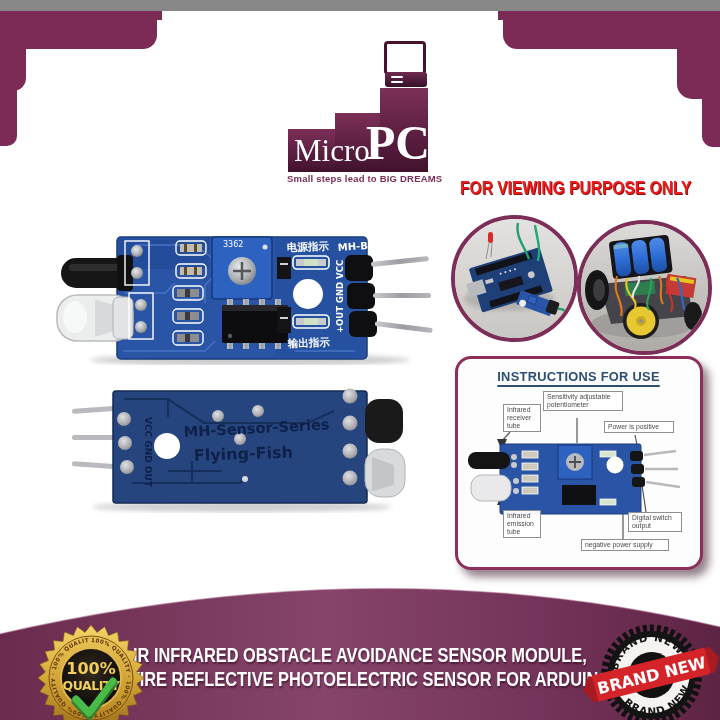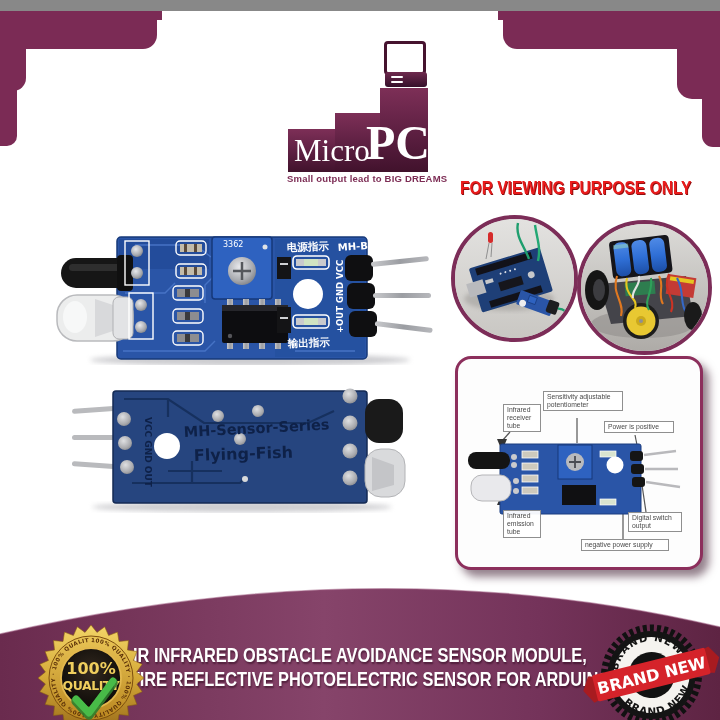--- a/index.html
+++ b/index.html
@@ -52,21 +52,21 @@
   <div>
     <div class="step" style="left:288px;top:118px;width:47px;height:43px;"></div>
     <div class="step" style="left:335px;top:102px;width:45px;height:59px;"></div>
     <div class="step" style="left:380px;top:77px;width:48px;height:84px;"></div>
     <div class="monitor" style="left:384px;top:30px;width:36px;height:28px;"></div>
     <div class="cpu" style="left:385px;top:61px;width:42px;height:15px;"></div>
     <div class="cpu-slot" style="left:391px;top:65px;width:12px;"></div>
     <div class="cpu-slot" style="left:391px;top:70px;width:12px;"></div>
     <div class="logo-micro" style="left:294px;top:122px;">Micro</div>
     <div class="logo-pc" style="left:366px;top:104px;">PC</div>
-    <div class="tagline" style="left:287px;top:162px;">Small output lead to BIG DREAMS</div>
+    <div class="tagline" style="left:287px;top:162px;">Small steps lead to BIG DREAMS</div>
   </div>
 
   <div class="notice" style="left:460px;top:166px;">FOR VIEWING PURPOSE ONLY</div>
 
   <div class="photo-circle" style="left:451px;top:204px;width:119px;height:119px;">
     <svg width="119" height="119" viewBox="0 0 119 119">
       <defs>
         <filter id="blur2">
             <feGaussianBlur stdDeviation="2.2"></feGaussianBlur>
           </filter>
@@ -340,20 +340,23 @@
       <text x="112" y="54" font-size="14.5" font-weight="bold" fill="#0e2148" transform="rotate(-3 112 54)">MH-Sensor-Series</text>
       <text x="122" y="78" font-size="16" font-weight="bold" fill="#0e2148" transform="rotate(-2 122 78)">Flying-Fish</text>
 
       <rect x="293" y="16" width="38" height="44" rx="14" fill="#1a1a1a"></rect>
       <rect x="293" y="66" width="40" height="48" rx="16" fill="#d9dadc" stroke="#b2b3b6"></rect>
       <path d="M300,74 L322,82 L322,102 L300,108" fill="#c4c5c8"></path>
     </svg>
   </div>
 
   <div class="panel">
+    <div class="panel-title">
+      <span>INSTRUCTIONS FOR USE</span>
+    </div>
     <svg class="abs" style="left:0;top:0;" width="242" height="208" viewBox="0 0 242 208">
 
       <g stroke="#555" stroke-width="1.2" fill="none">
         <path d="M119,59 L119,84"></path>
         <path d="M52,73 L44,82"></path>
         <path d="M177,76 L181,96"></path>
         <path d="M52,151 L44,144"></path>
         <path d="M188,153 L184,126"></path>
         <path d="M165,180 L165,148"></path>
       </g>

